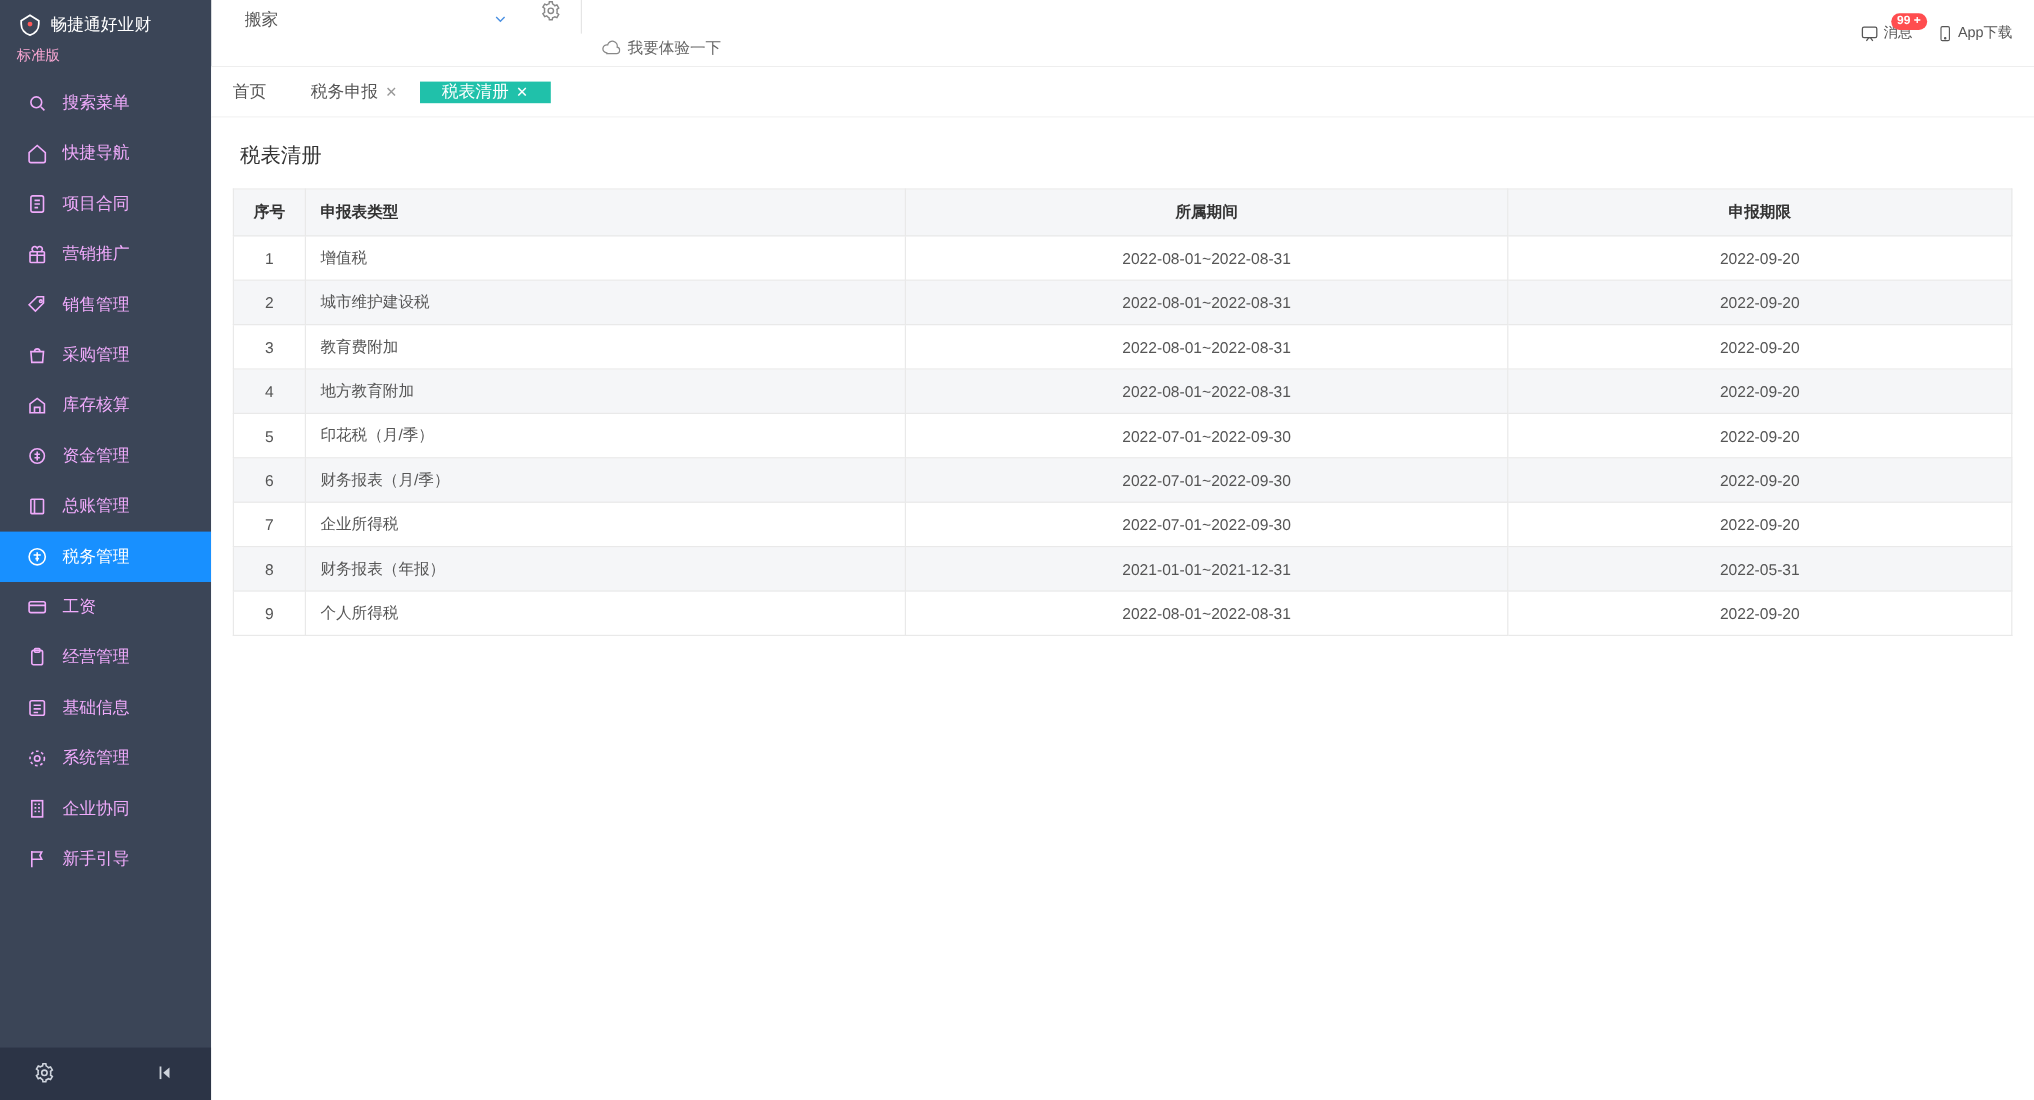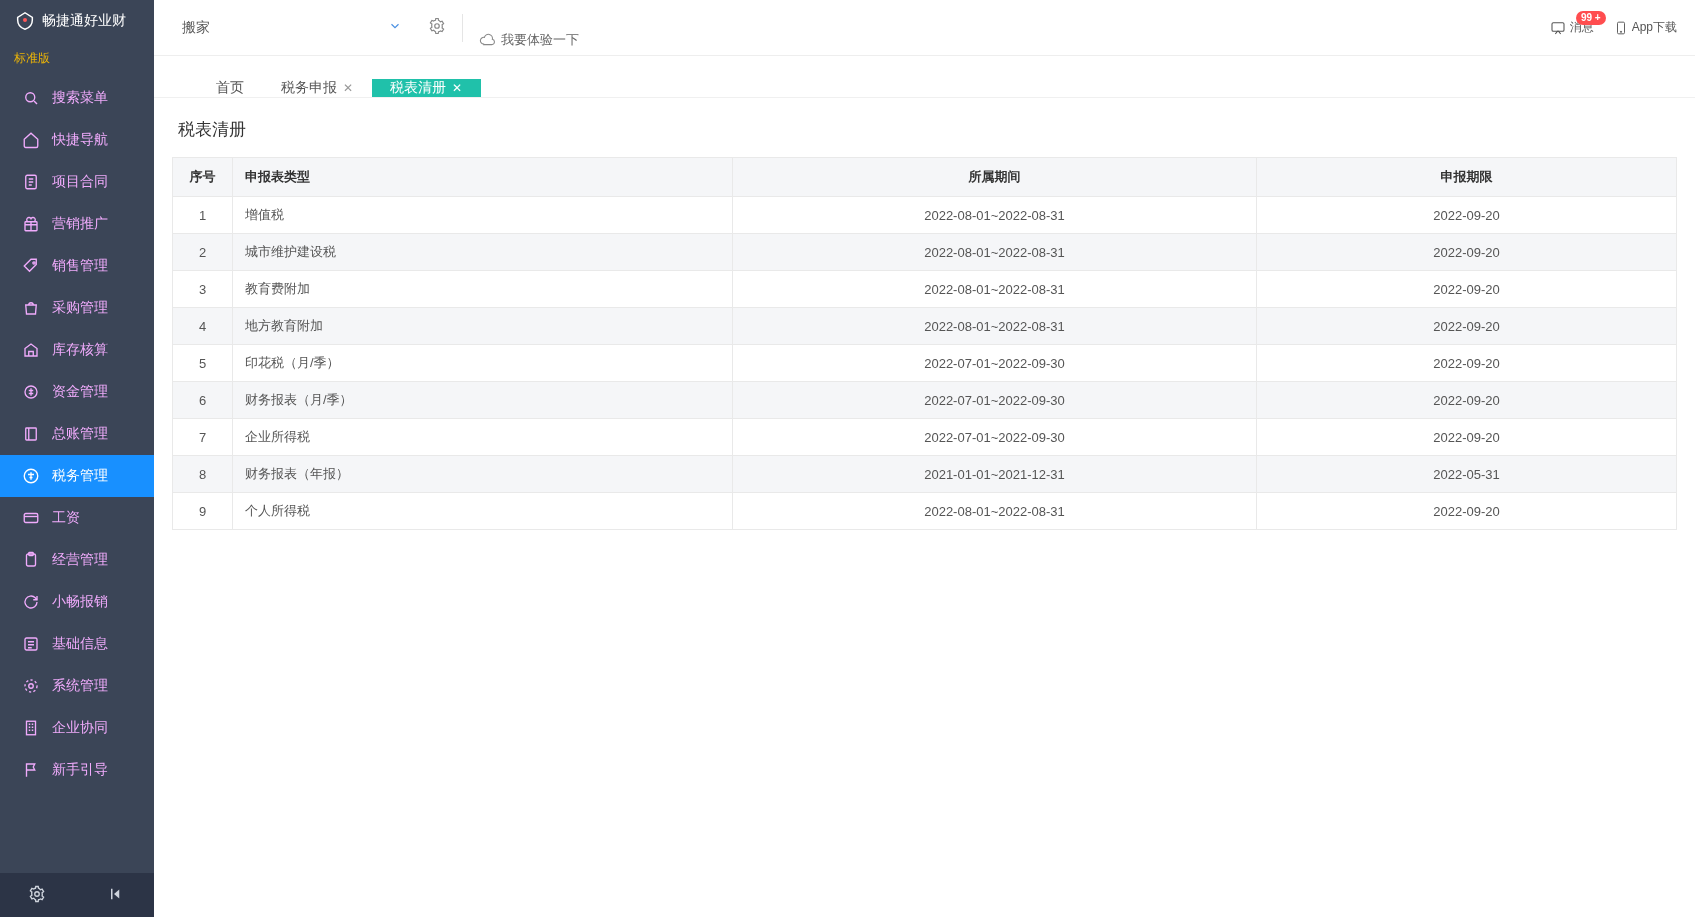--- a/index.html
+++ b/index.html
@@ -9,42 +9,41 @@
   color: #333;
   background: #fff;
   width: 1695px;
   height: 917px;
   overflow: hidden;
 }
 .app { display: flex; height: 100%; }
 
 
 .sidebar {
-  width: 154px;
+  width: 176px;
   background: #3b4557;
   color: #e8e8e8;
   display: flex;
   flex-direction: column;
   flex-shrink: 0;
 }
 .brand {
   padding: 10px 14px 6px;
   display: flex;
   align-items: center;
   gap: 6px;
   font-size: 14px;
   color: #fff;
   font-weight: 500;
 }
 .brand svg { width: 22px; height: 22px; }
 .brand-sub {
   padding: 0 14px 10px;
   font-size: 12px;
-  color: #eab308;
-  margin-top: 12px;
+  color: #f9a8d4;
 }
 .nav { flex: 1; overflow-y: auto; }
 .nav-item {
   display: flex;
   align-items: center;
   gap: 12px;
   padding: 12px 22px;
   font-size: 14px;
   color: #f0abfc;
   cursor: pointer;
@@ -63,21 +62,20 @@
 }
 .sidebar-footer svg { width: 18px; height: 18px; }
 
 
 .main { flex: 1; display: flex; flex-direction: column; min-width: 0; }
 
 .topbar {
   height: 56px;
   border-bottom: 1px solid #eee;
   display: flex;
-  align-items: center;
   padding: 0 18px;
   gap: 16px;
 }
 .org-select {
   width: 240px;
   height: 34px;
   display: flex;
   align-items: center;
   justify-content: space-between;
   padding: 0 10px;
@@ -98,24 +96,23 @@
 .badge {
   position:absolute; top:-8px; right:-12px;
   background:#ff4d4f; color:#fff; font-size:10px; line-height:14px;
   padding:0 5px; border-radius:8px; font-weight:600;
 }
 
 
 .tabs {
   height: 42px;
   display:flex;
-  align-items:flex-end;
+  align-items:center;
   border-bottom:1px solid #f0f0f0;
   background:#fff;
-  padding-left:44px;
 }
 .tab {
   display:flex; align-items:center; gap:6px;
   padding:0 18px; font-size:14px;
   color:#555; cursor:pointer;
   border-right:1px solid transparent;
 }
 .tab .close { font-size:12px; color:#999; }
 .tab.active {
   background:#20c1aa;
@@ -276,29 +273,20 @@
           <span>工资</span>
         </div>
         <div class="nav-item">
           <span class="ico">
             <svg viewBox="0 0 24 24" fill="none" stroke="currentColor" stroke-width="1.8">
               <rect x="6" y="4" width="12" height="16" rx="2"></rect>
               <rect x="9" y="2" width="6" height="4" rx="1"></rect>
             </svg>
           </span>
           <span>经营管理</span>
-        </div>
-        <div class="nav-item">
-          <span class="ico">
-            <svg viewBox="0 0 24 24" fill="none" stroke="currentColor" stroke-width="1.8">
-              <path d="M20 12a8 8 0 1 1-2.34-5.66L20 9"></path>
-              <path d="M20 4v5h-5"></path>
-            </svg>
-          </span>
-          <span>小畅报销</span>
         </div>
         <div class="nav-item">
           <span class="ico">
             <svg viewBox="0 0 24 24" fill="none" stroke="currentColor" stroke-width="1.8">
               <rect x="4" y="4" width="16" height="16" rx="2"></rect>
               <path d="M8 9h8M8 13h8M8 17h5"></path>
             </svg>
           </span>
           <span>基础信息</span>
         </div>

